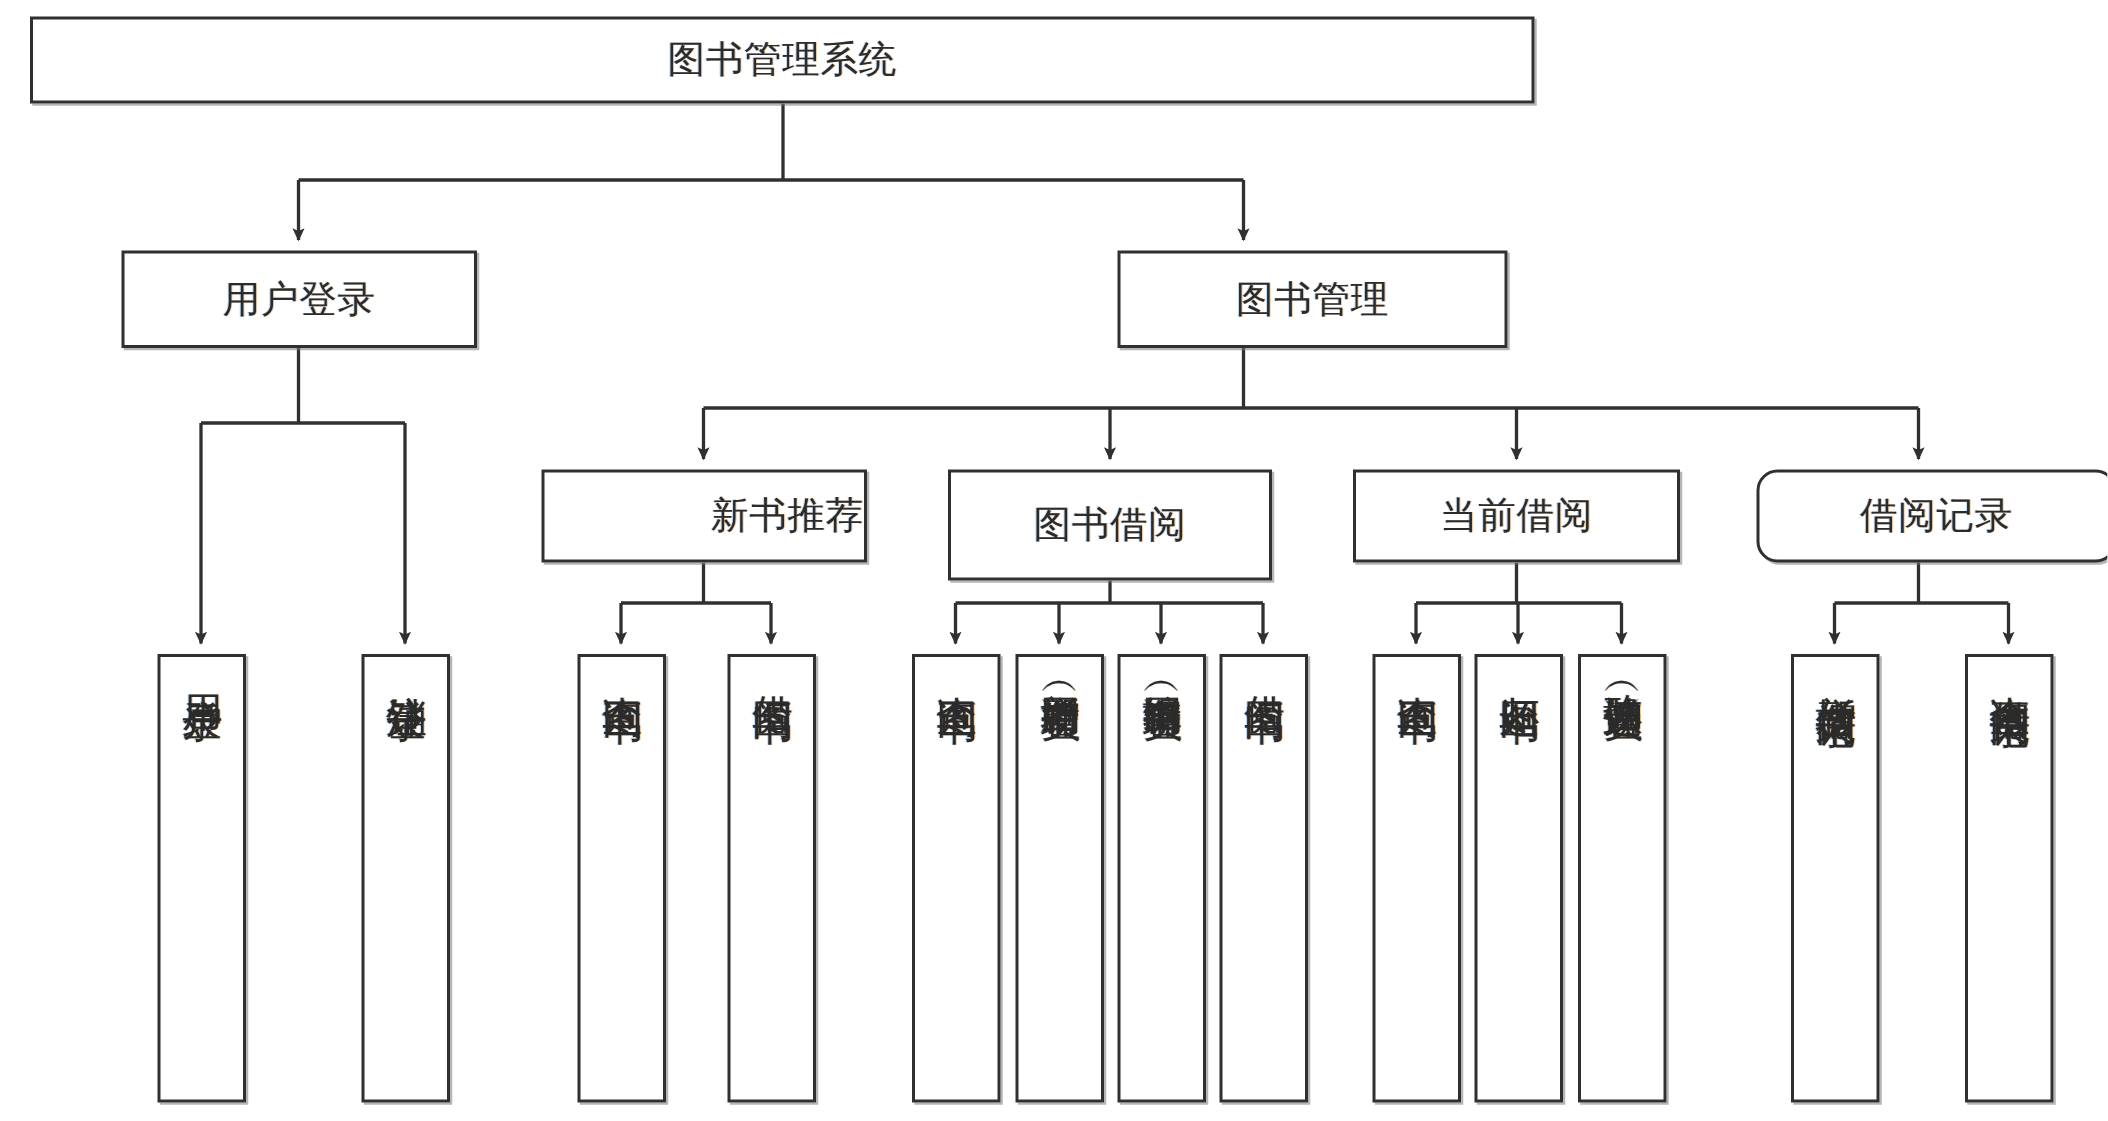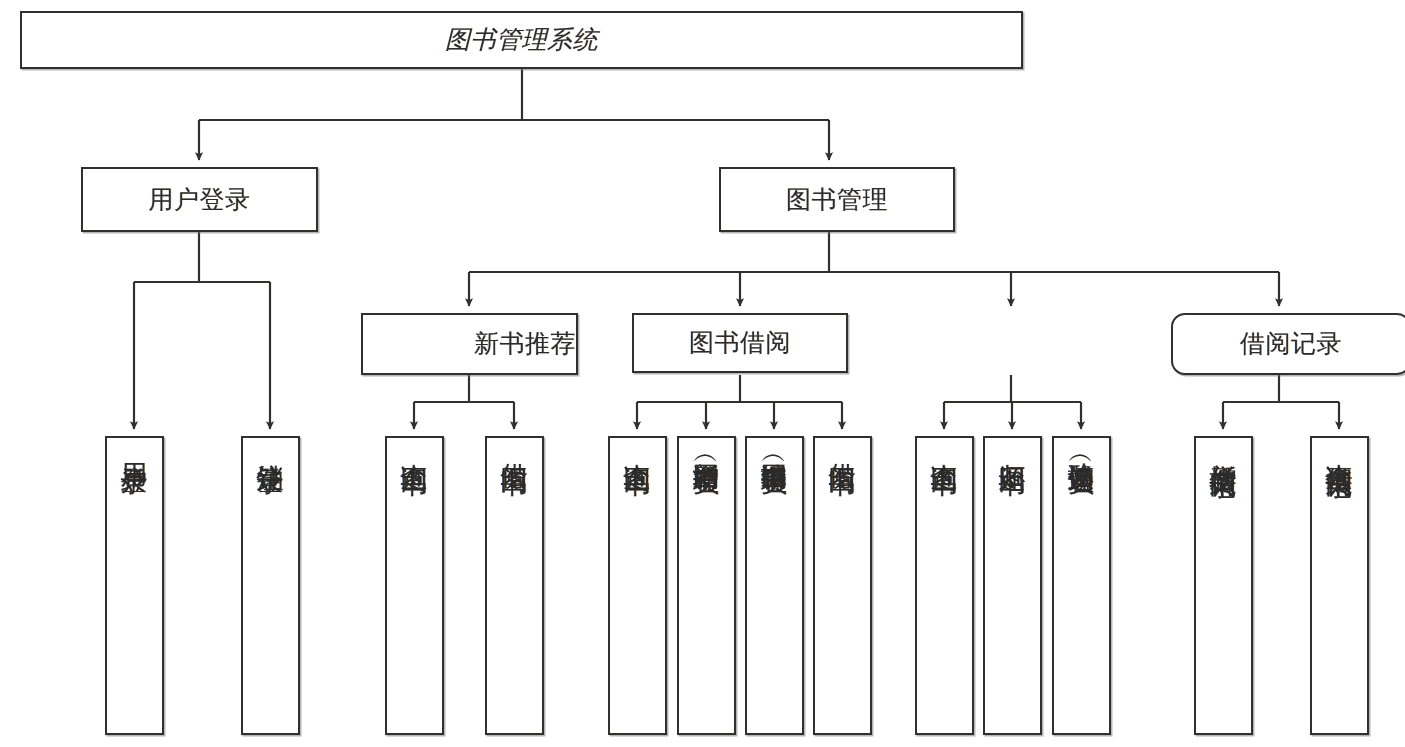--- a/index.html
+++ b/index.html
@@ -132,36 +132,39 @@
       <path d="M 1081 402 L 1081 429" marker-end="url(#arrow)"></path>
 
       <path d="M 1279 375 L 1279 402"></path>
       <path d="M 1223 402 L 1339 402"></path>
       <path d="M 1223 402 L 1223 429" marker-end="url(#arrow)"></path>
       <path d="M 1339 402 L 1339 429" marker-end="url(#arrow)"></path>
 
     </g>
   </svg>
 
-  <div class="node horiz root" style="left: 20px; top: 11px; width: 1003px; height: 58px; font-style: italic;">
+  <div class="node horiz root" style="left: 20px; top: 11px; width: 1003px; height: 58px;">
     <span class="node-label">图书管理系统</span>
   </div>
 
   <div class="node horiz" style="left: 81px; top: 167px; width: 237px; height: 65px;">
     <span class="node-label">用户登录</span>
   </div>
-  <div class="node horiz" style="left: 719px; top: 167px; width: 236px; height: 65px;">
+  <div class="node horiz" style="left: 745px; top: 167px; width: 260px; height: 65px;">
     <span class="node-label">图书管理</span>
   </div>
 
   <div class="node horiz" style="left: 361px; top: 313px; width: 217px; height: 62px; justify-content: flex-end;">
     <span class="node-label">新书推荐</span>
   </div>
-  <div class="node horiz" style="left: 632px; top: 313px; width: 216px; height: 60px;">
+  <div class="node horiz" style="left: 632px; top: 313px; width: 216px; height: 74px;">
     <span class="node-label">图书借阅</span>
+  </div>
+  <div class="node horiz" style="left: 902px; top: 313px; width: 218px; height: 62px;">
+    <span class="node-label">当前借阅</span>
   </div>
   <div class="node horiz" style="left: 1171px; top: 313px; width: 240px; height: 62px; border-radius: 14px;">
     <span class="node-label">借阅记录</span>
   </div>
 
   <div class="node vert" style="left: 105px; top: 436px; width: 59px; height: 299px;">
     <span class="node-label">用户登录</span>
   </div>
   <div class="node vert" style="left: 241px; top: 436px; width: 59px; height: 299px;">
     <span class="node-label">注销登录</span>

